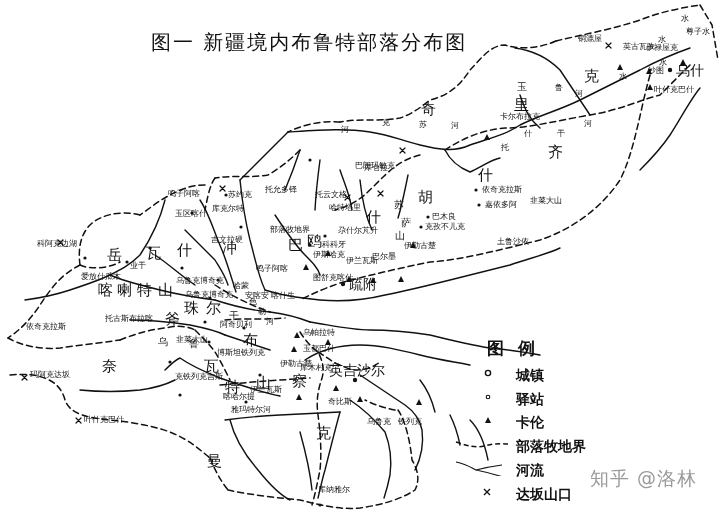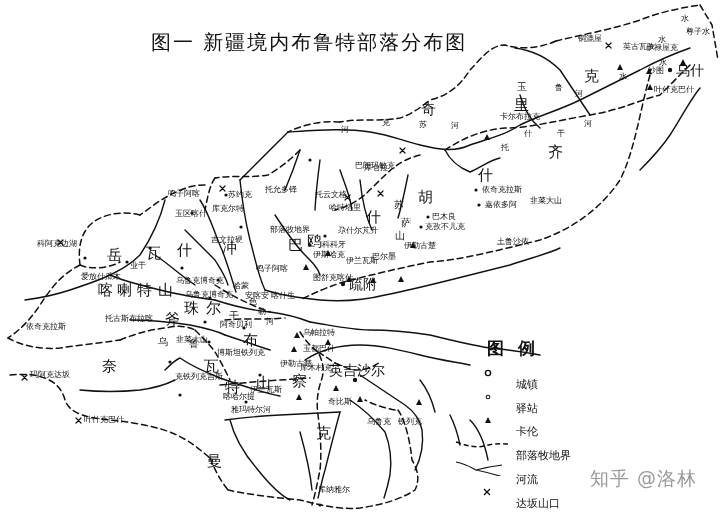--- a/index.html
+++ b/index.html
@@ -7,21 +7,21 @@
   #map{position:absolute;left:0;top:0;width:720px;height:515px;}
   .title{position:absolute;left:151px;top:29px;font-size:20px;letter-spacing:2px;font-family:"DejaVu Serif",serif;}
   .lbl{position:absolute;white-space:nowrap;line-height:1;color:#111;}
   .s{font-size:8px;}
   .m{font-size:10px;}
   .b{font-size:15px;font-family:"DejaVu Serif",serif;}
   .xb{font-size:14px;font-family:"DejaVu Serif",serif;}
   .legend-title{position:absolute;left:487px;top:337px;font-size:17px;font-weight:bold;letter-spacing:14px;}
   .legend-row{position:absolute;left:450px;width:140px;height:16px;}
   .legend-row .sym{position:absolute;left:0;top:0;width:60px;height:16px;}
-  .legend-row .txt{position:absolute;left:66px;top:12px;font-size:11px;font-weight:normal;}
+  .legend-row .txt{position:absolute;left:66px;top:2px;font-size:14px;font-weight:bold;}
   .watermark{position:absolute;left:590px;top:466px;font-size:19px;color:#9a9a9a;letter-spacing:1px;}
 </style>
 </head>
 <body>
 
 <svg id="map" viewBox="0 0 720 515" xmlns="http://www.w3.org/2000/svg">
   <g fill="none" stroke="#111" stroke-linecap="round" stroke-linejoin="round">
 
     <g stroke-width="1.5" stroke-dasharray="6 4">
       <path d="M556 41 C580 35 610 30 640 20 C660 12 680 8 700 5"></path>

